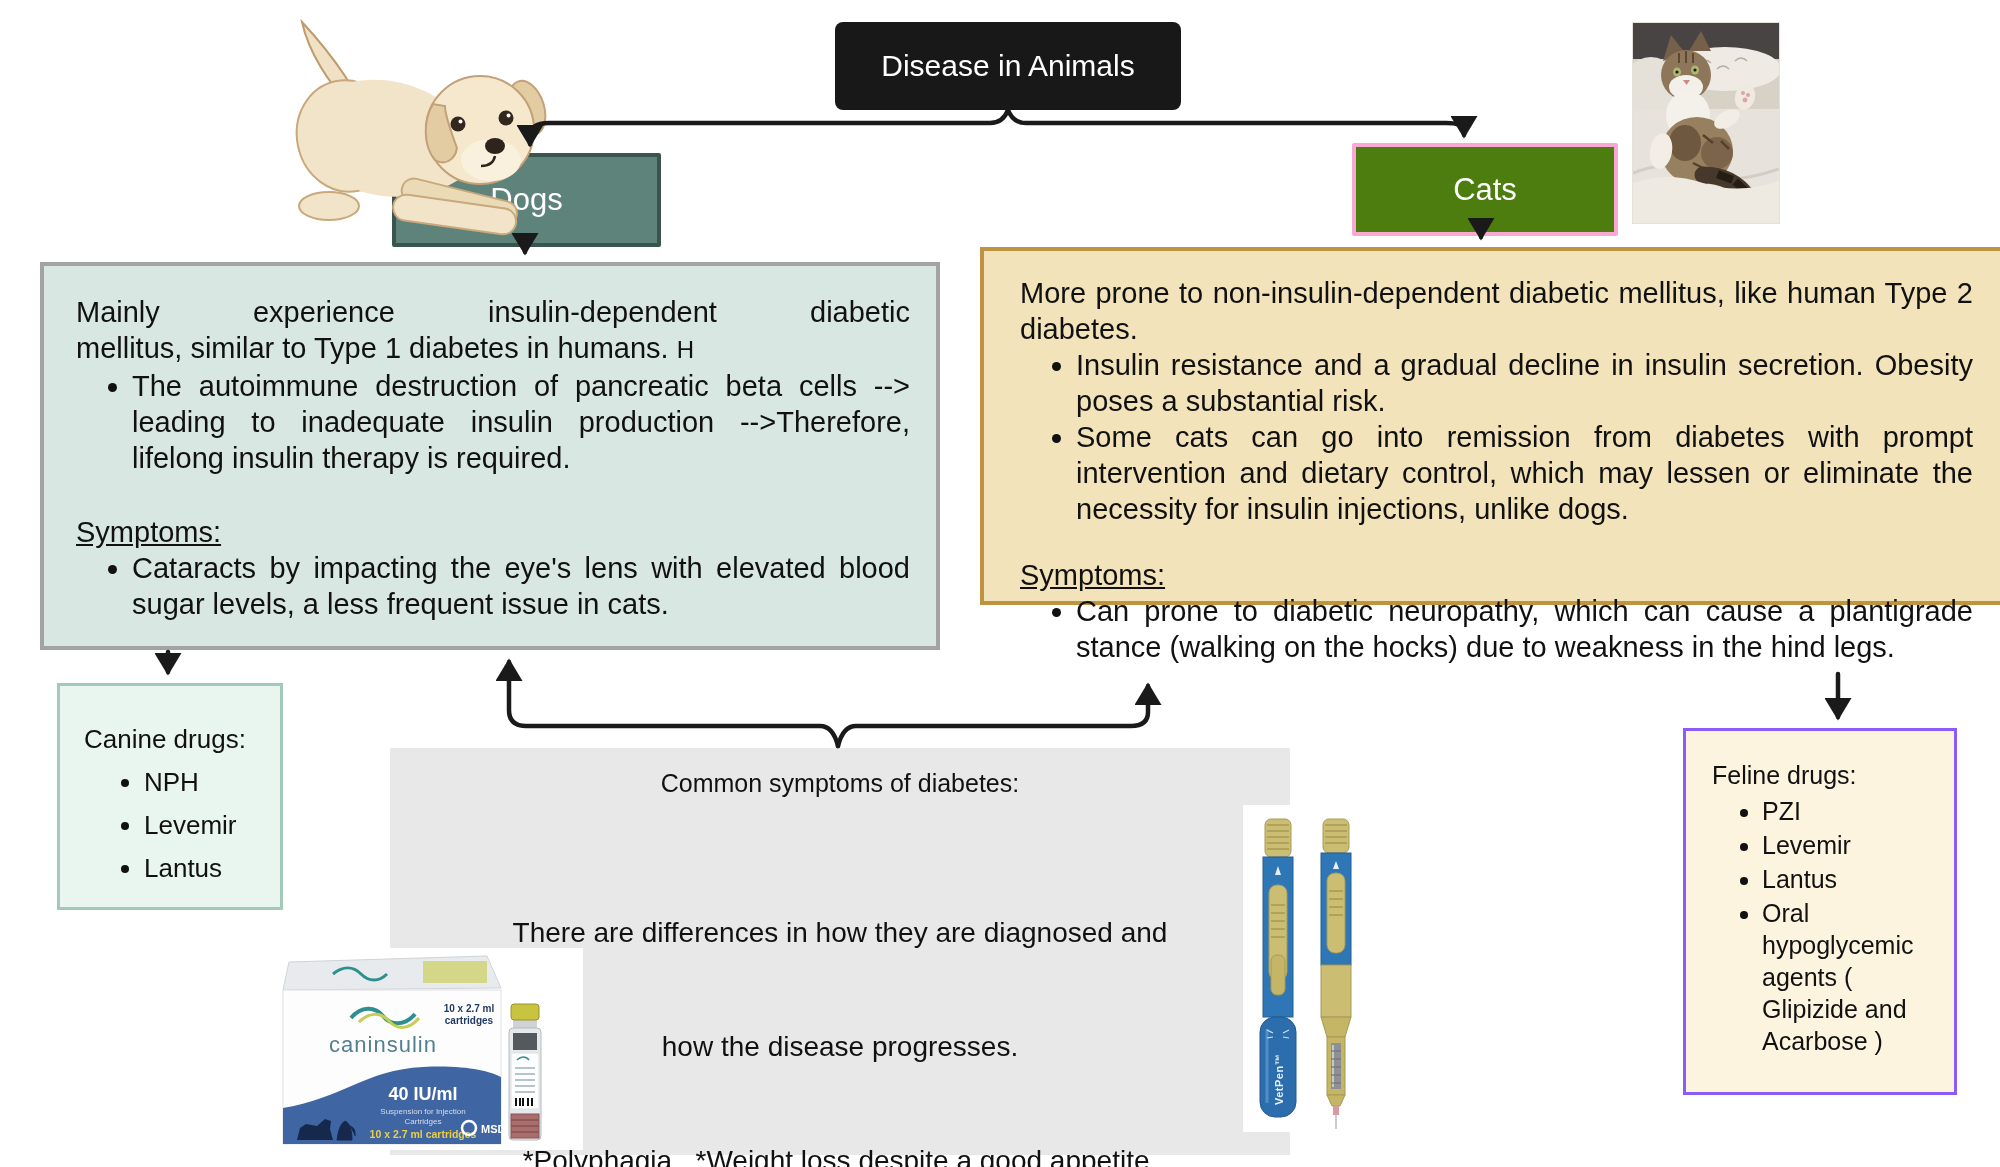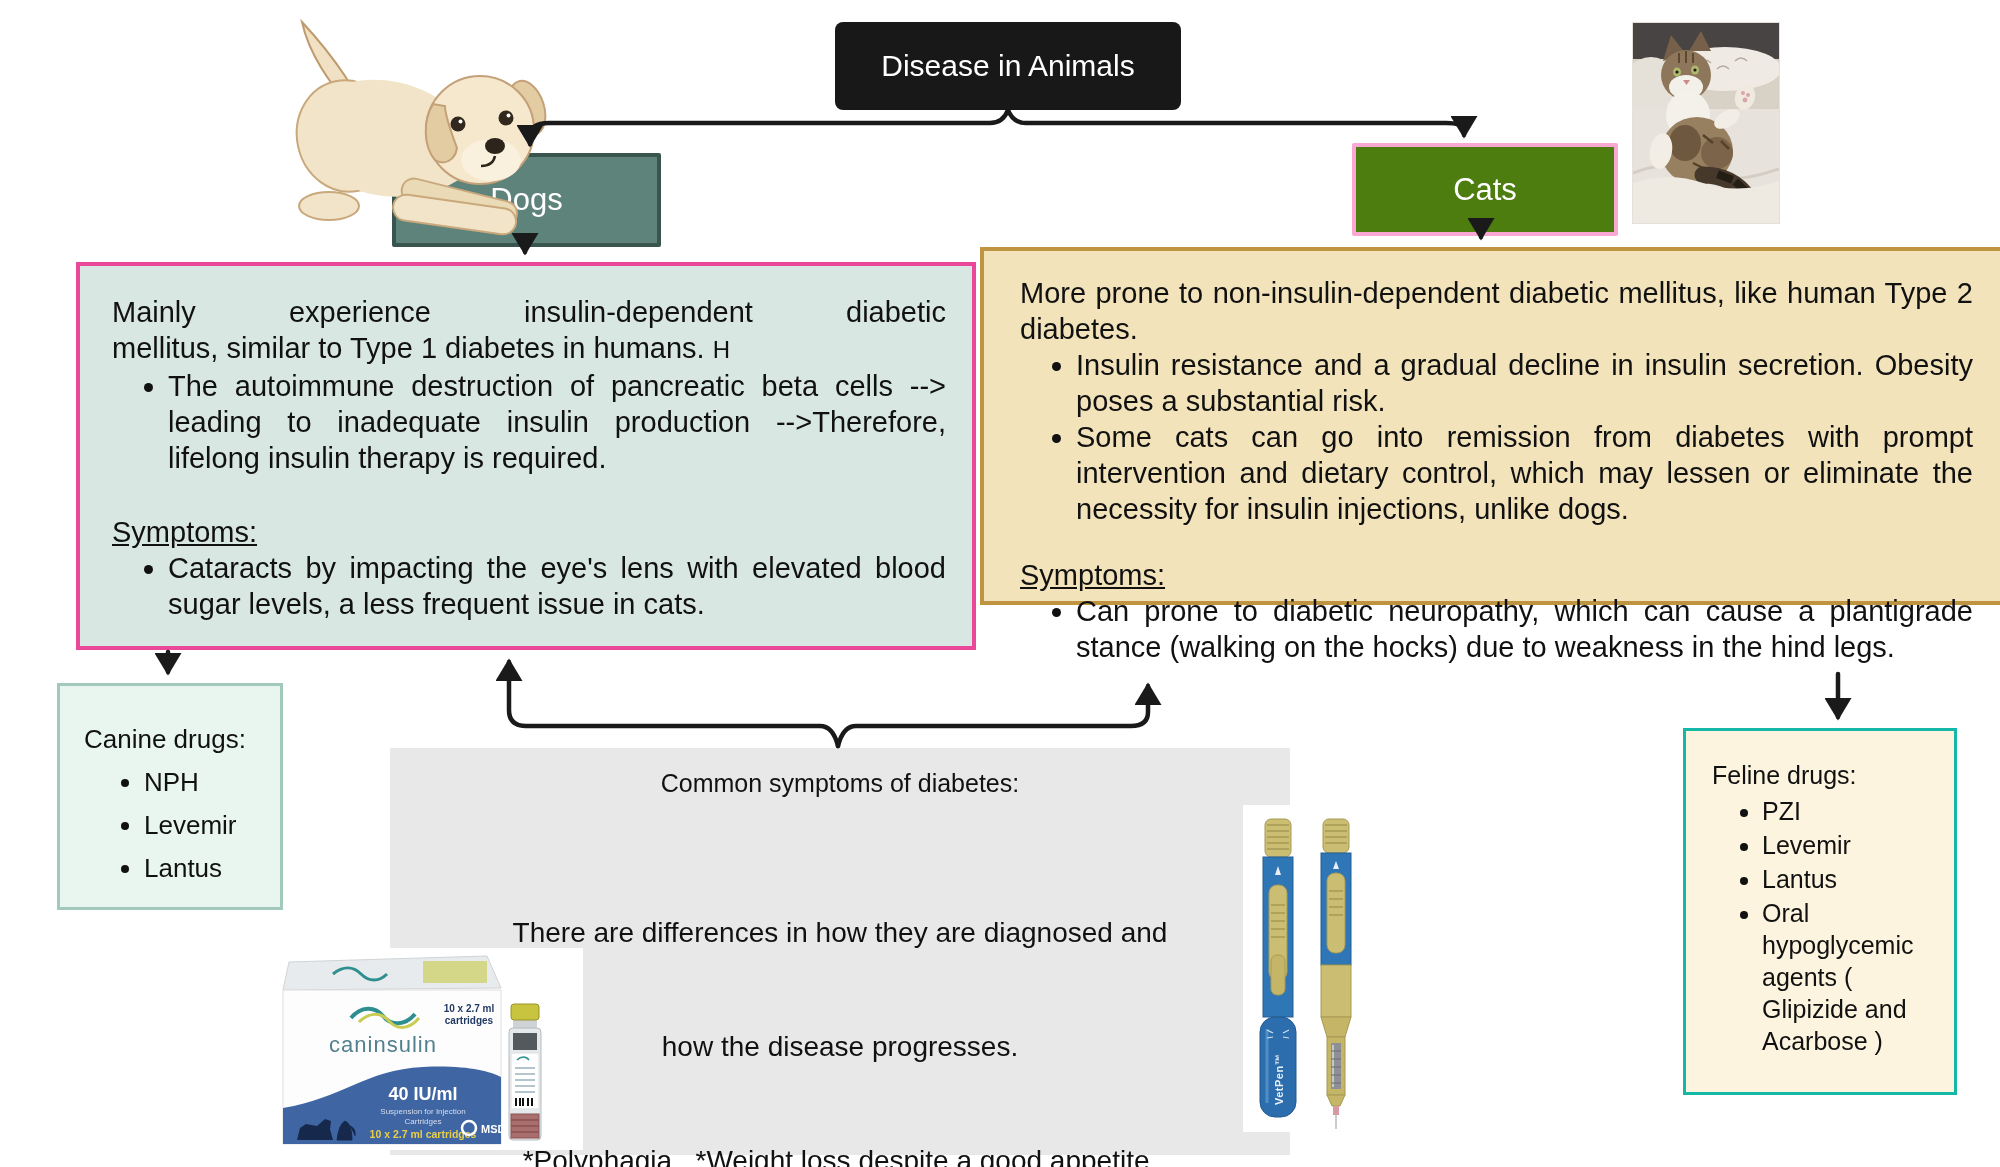--- a/index.html
+++ b/index.html
@@ -14,39 +14,39 @@
 
   
   .cat-box{display:flex;align-items:center;justify-content:center;color:#fff;
     font-size:31px;font-weight:500;z-index:2;border-radius:2px;}
   .dogs-box{left:392px;top:153px;width:261px;height:86px;background:#5e837b;border:4px solid #3a554d;}
   .cats-box{left:1352px;top:143px;width:258px;height:85px;background:#4d7c0f;border:4px solid #f9a8d4;}
 
   
   .panel{font-size:29px;line-height:36px;z-index:1;box-sizing:border-box;}
   .dogs-panel{left:40px;top:262px;width:900px;height:388px;background:#d9e7e2;
-    border:4px solid #ec4899;padding:28px 26px 0 32px;margin-left:36px;}
+    border:4px solid #a3a3a3;padding:28px 26px 0 32px;}
   .cats-panel{left:958px;top:247px;width:1027px;height:358px;background:#f2e3ba;
     border:4px solid #bf9440;padding:24px 30px 0 36px;margin-left:22px;}
   .jline{display:block;text-align:justify;text-align-last:justify;}
   .just{text-align:justify;}
   .panel ul{margin:0;padding:0 0 0 56px;}
   .panel li{text-align:justify;}
   .sym-head{display:inline-block;text-decoration:underline;margin-top:38px;}
   .cats-panel .sym-head{margin-top:30px;}
   .suffix{font-size:24px;}
 
   
   .drugbox{box-sizing:border-box;z-index:1;}
   .canine-box{left:57px;top:683px;width:226px;height:227px;background:#e9f6f0;
     border:3px solid #a3c9bd;font-size:26px;padding:38px 10px 0 24px;}
   .canine-box ul{margin:8px 0 0 0;padding:0 0 0 48px;}
   .canine-box li{margin:12px 12px;}
   .feline-box{left:1683px;top:728px;width:274px;height:367px;background:#fdf4df;
-    border:3px solid #14b8a6;font-size:25px;line-height:32px;padding:28px 8px 12px 26px;}
+    border:3px solid #8b5cf6;font-size:25px;line-height:32px;padding:28px 8px 12px 26px;}
   .feline-box ul{margin:4px 0 0 0;padding:0 0 0 50px;}
   .feline-box li{margin:2px 0;max-width:152px;}
 
   
   .common-box{left:390px;top:748px;width:900px;height:407px;background:#e8e8e8;z-index:0;}
   .common-inner{position:relative;z-index:5;padding-top:16px;text-align:center;
     font-size:28px;line-height:38px;}
   .common-head{display:inline-block;font-size:25px;}
   .common-body{margin-top:36px;white-space:pre-wrap;}
 

